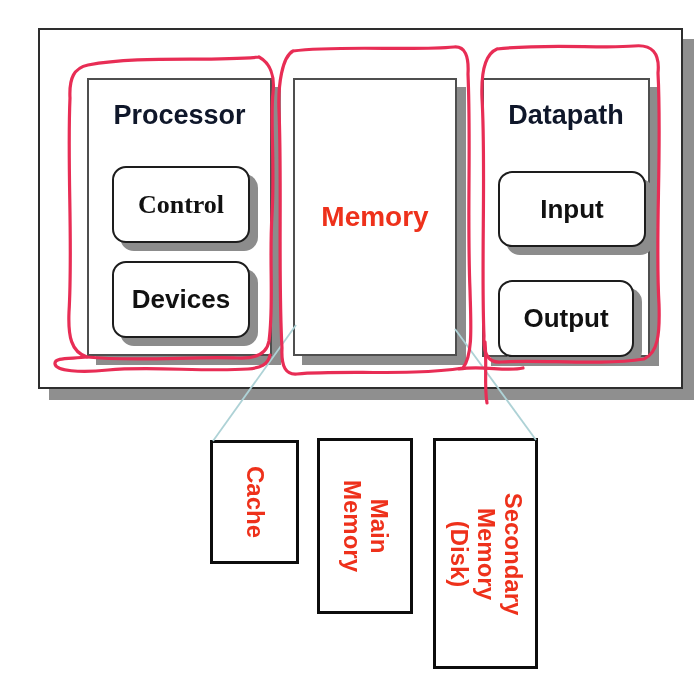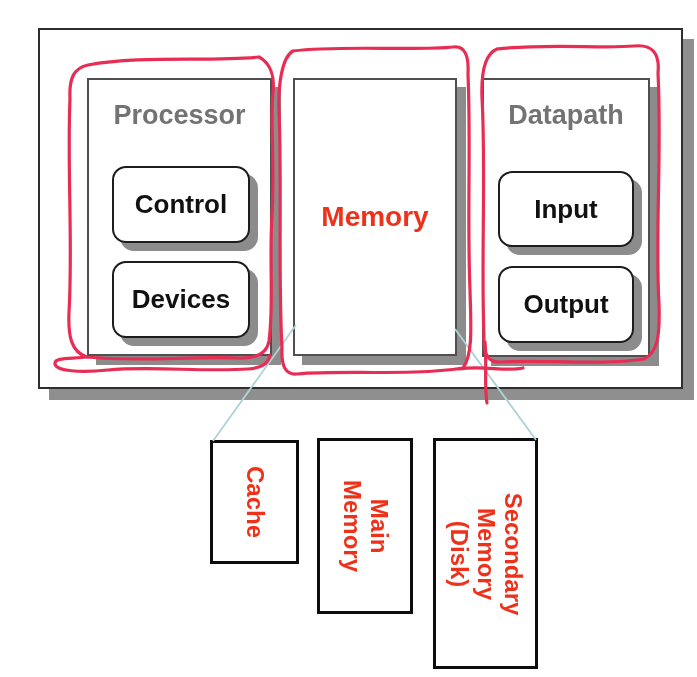--- a/index.html
+++ b/index.html
@@ -37,21 +37,21 @@
   .box-processor { left: 87px;  top: 78px; width: 185px; height: 278px; }
   .box-memory    { left: 293px; top: 78px; width: 164px; height: 278px;
                    display: flex; align-items: center; justify-content: center; }
   .box-devices   { left: 482px; top: 78px; width: 168px; height: 279px; }
 
   .box-title {
     margin-top: 20px;
     text-align: center;
     font-size: 27px;
     font-weight: bold;
-    color: #737373;
+    color: #0f172a;
   }
   .memory-label {
     font-size: 28px;
     font-weight: bold;
     color: #ee311b;
   }
 
   
   .pill {
     position: absolute;
@@ -60,24 +60,24 @@
     border-radius: 14px;
     box-shadow: 8px 8px 0 #8c8c8c;
     display: flex;
     align-items: center;
     justify-content: center;
     font-size: 26px;
     font-weight: bold;
     color: #111111;
     box-sizing: border-box;
   }
-  .pill-control  { left: 112px; top: 166px; width: 138px; height: 77px; }
+  .pill-control  { left: 112px; top: 166px; width: 138px; height: 77px; font-family: Liberation Serif, serif; }
   .pill-datapath { left: 112px; top: 261px; width: 138px; height: 77px; }
-  .pill-input    { left: 498px; top: 171px; width: 136px; height: 76px; }
-  .pill-output   { left: 498px; top: 266px; width: 136px; height: 77px; }
+  .pill-input    { left: 498px; top: 171px; width: 148px; height: 76px; }
+  .pill-output   { left: 498px; top: 280px; width: 136px; height: 77px; }
 
   
   .hier-box {
     position: absolute;
     background: #ffffff;
     border: 3.5px solid #0d0d0d;
     box-sizing: border-box;
   }
   .hier-cache     { left: 210px; top: 440px; width: 89px;  height: 124px; }
   .hier-main      { left: 317px; top: 438px; width: 96px;  height: 176px; }

